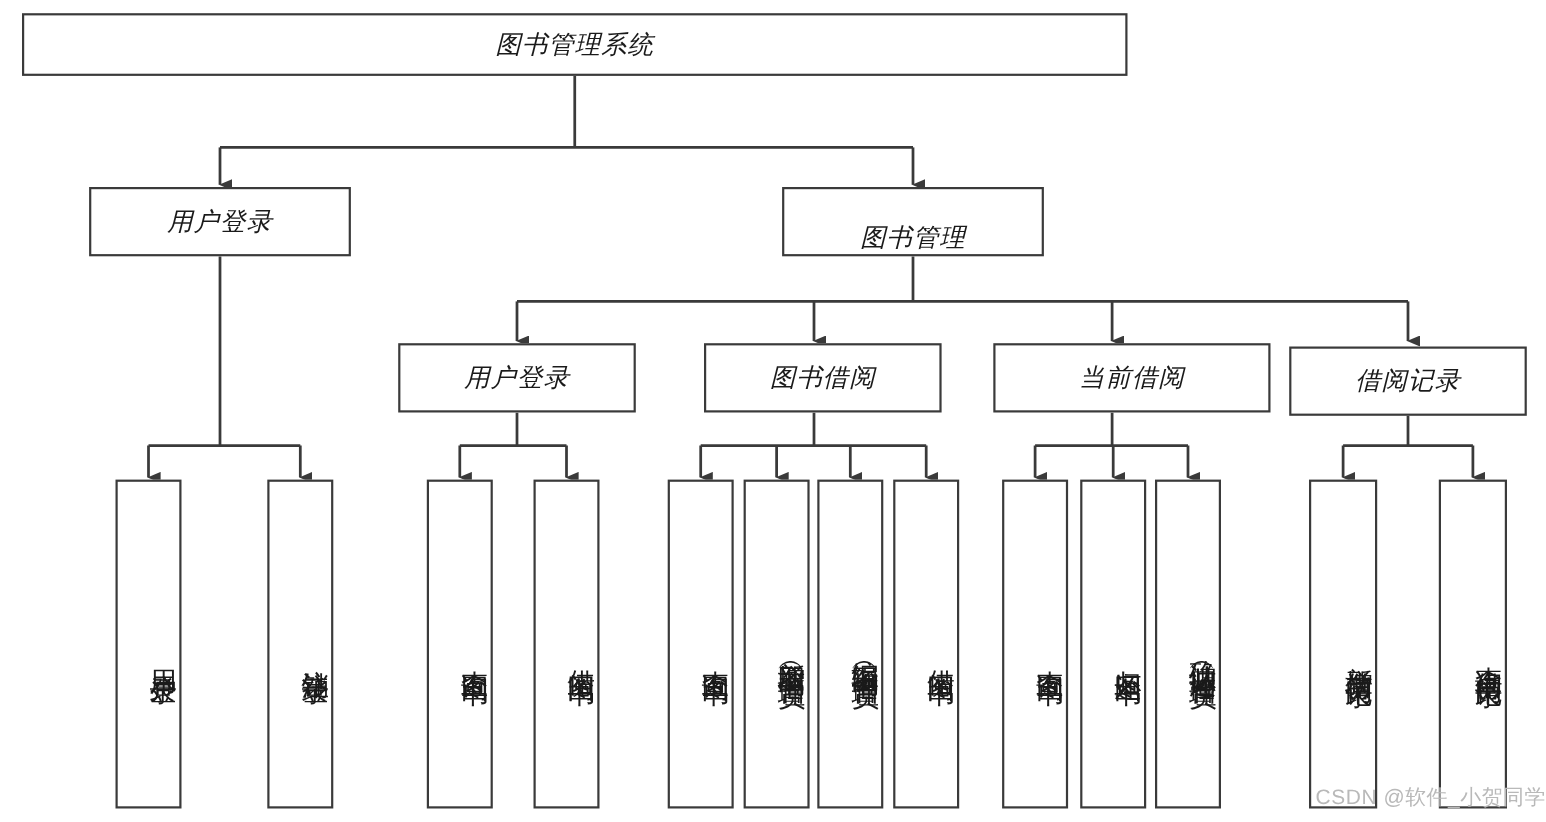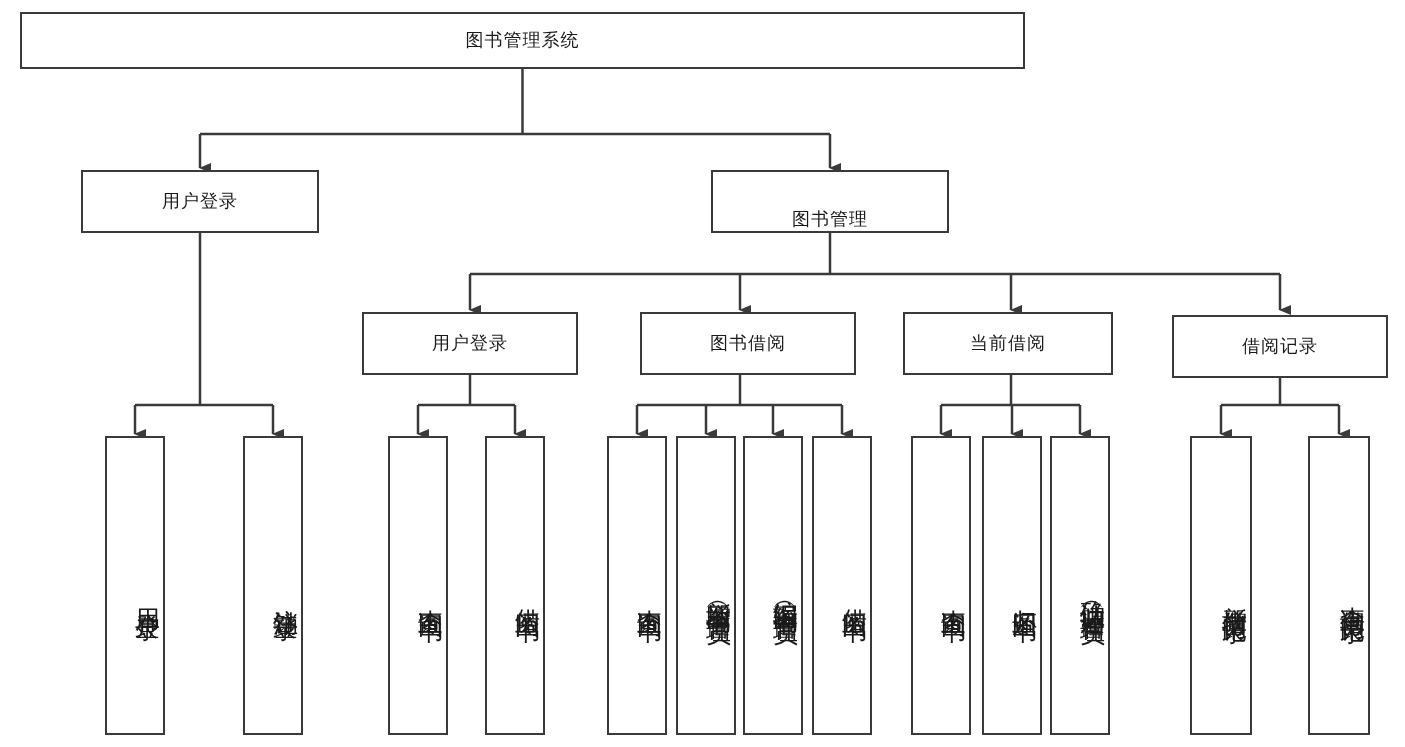--- a/index.html
+++ b/index.html
@@ -29,23 +29,24 @@
     position: absolute;
     box-sizing: border-box;
     background: #ffffff;
     border: 2px solid #3a3a3a;
     display: flex;
     align-items: center;
     justify-content: center;
     color: #1a1a1a;
   }
   .node.horiz {
-    font-size: 18px;
+    font-size: 23px;
     line-height: 1.2;
     letter-spacing: 1px;
+    font-style: italic;
   }
   .node.vert {
     writing-mode: vertical-rl;
     text-orientation: upright;
     font-size: 25px;
     line-height: 1.25;
     letter-spacing: 3px;
     align-items: flex-start;
     justify-content: center;
     padding-top: 18px;
@@ -123,21 +124,21 @@
       </div>
       <div class="node horiz" style="left: 711px; top: 170px; width: 238px; height: 63px; align-items: flex-end;">
         <span class="hlabel">图书管理</span>
       </div>
       <div class="node horiz" style="left: 362px; top: 312px; width: 216px; height: 63px;">
         <span class="hlabel">用户登录</span>
       </div>
       <div class="node horiz" style="left: 640px; top: 312px; width: 216px; height: 63px;">
         <span class="hlabel">图书借阅</span>
       </div>
-      <div class="node horiz" style="left: 903px; top: 312px; width: 210px; height: 63px;">
+      <div class="node horiz" style="left: 903px; top: 312px; width: 252px; height: 63px;">
         <span class="hlabel">当前借阅</span>
       </div>
       <div class="node horiz" style="left: 1172px; top: 315px; width: 216px; height: 63px;">
         <span class="hlabel">借阅记录</span>
       </div>
       <div class="node vert" style="left: 105px; top: 436px; width: 60px; height: 299px;">
         <span class="vlabel">用户登录</span>
       </div>
       <div class="node vert" style="left: 243px; top: 436px; width: 60px; height: 299px;">
         <span class="vlabel">注销登录</span>
@@ -170,14 +171,15 @@
         <span class="vlabel">确认归还（管理员）</span>
       </div>
       <div class="node vert" style="left: 1190px; top: 436px; width: 62px; height: 299px;">
         <span class="vlabel">新增借阅记录</span>
       </div>
       <div class="node vert" style="left: 1308px; top: 436px; width: 62px; height: 299px;">
         <span class="vlabel">查询借阅记录</span>
       </div>
     </div>
 
+  <div class="watermark" style="left: 1196px; top: 712px;">CSDN @软件_小贺同学</div>
 
 </div>
 
 </body></html>

